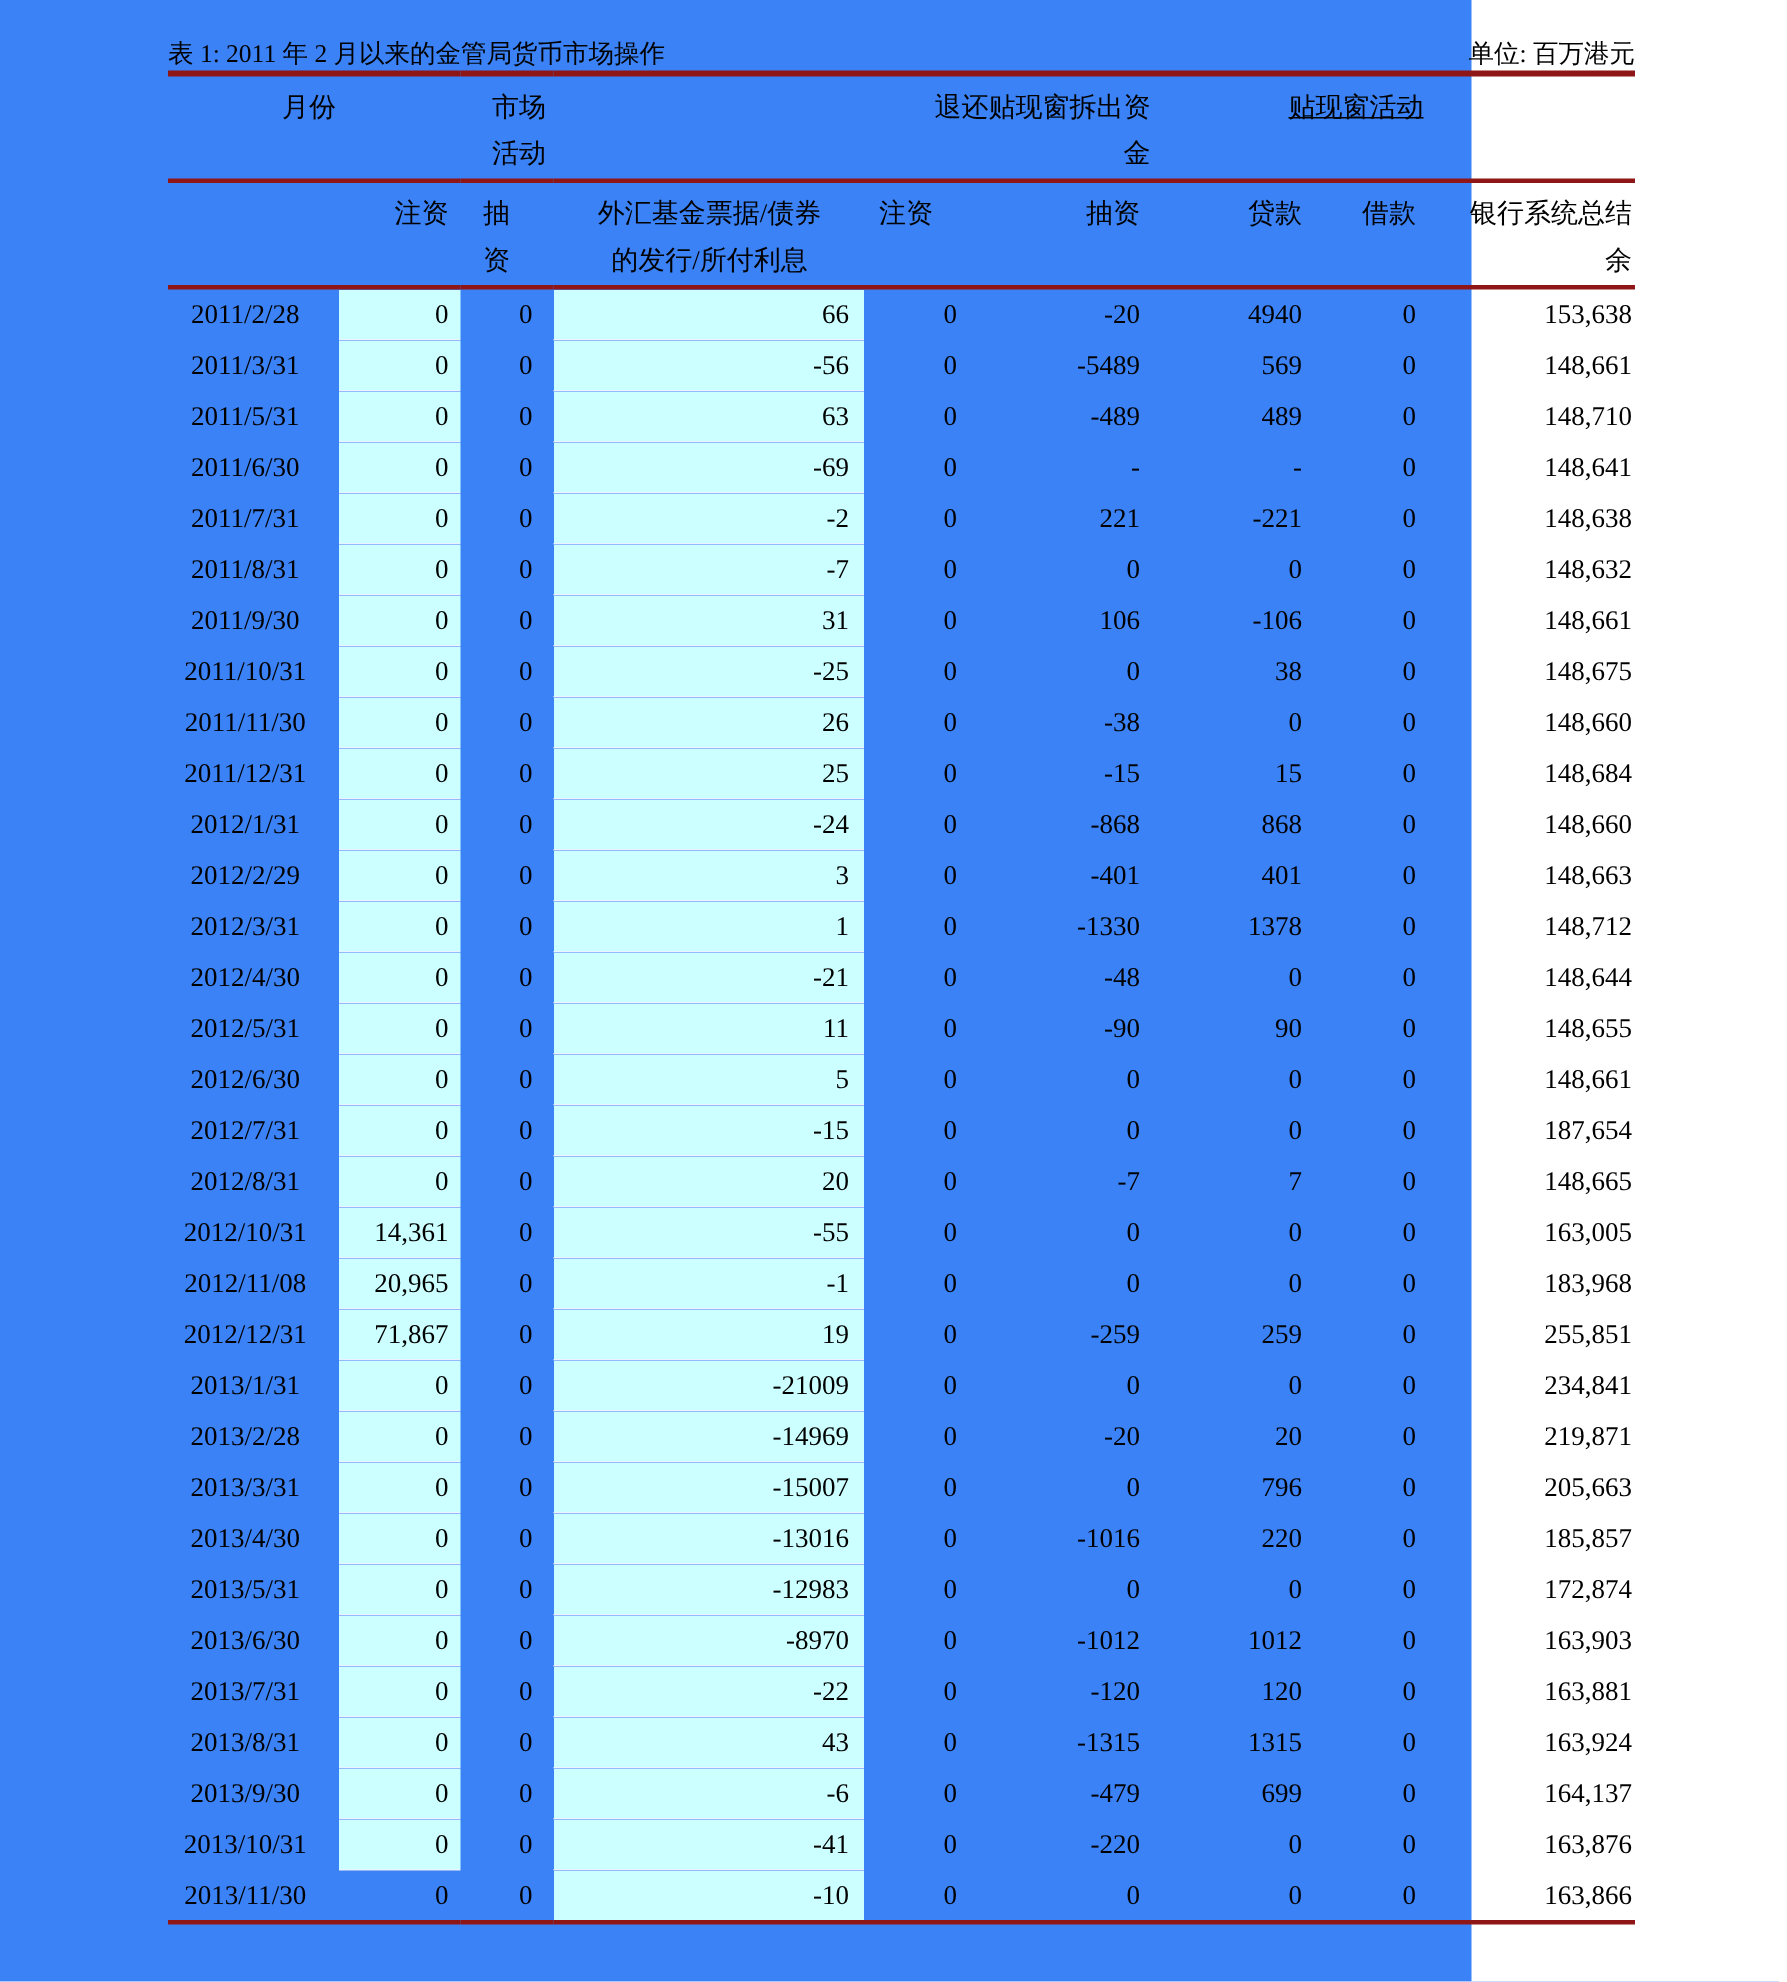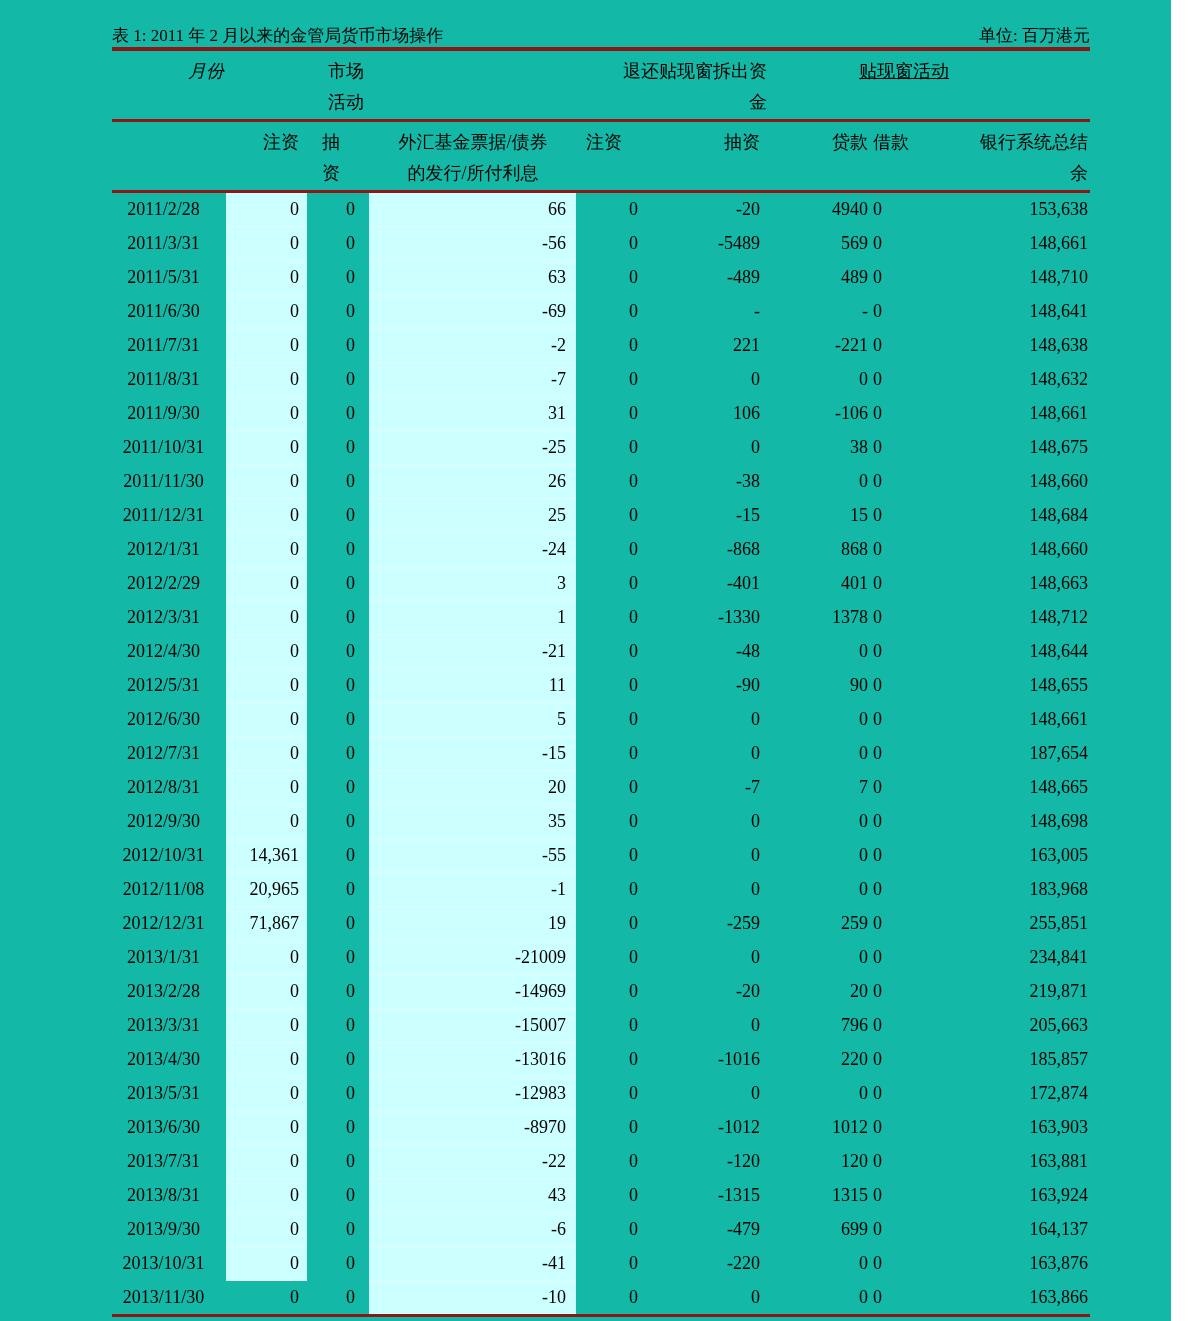--- a/index.html
+++ b/index.html
@@ -1,20 +1,20 @@
 <!DOCTYPE html>
 <html><head>
 <meta charset="utf-8">
 <style>
   html,body{margin:0;padding:0;background:#ffffff;}
   .page{
     position:relative;
-    width:1171px;
+    width:981px;
     height:1321px;
-    background:#14b8a6;
+    background:#3b82f6;
     font-family:"Liberation Serif","DejaVu Serif",serif;
     color:#000000;
     box-sizing:border-box;
   }
   .content{
     position:absolute;
     left:112px;
     top:0;
     width:978px;
   }
@@ -53,26 +53,26 @@
     overflow:hidden;
   }
   
   .c1{ text-align:center; padding-right:12px; }
   .c2{ text-align:right; padding-right:8px;  }
   .c3{ text-align:right; padding-right:14px; }
   .c4{ text-align:right; padding-right:10px; }
   .c5{ text-align:right; padding-right:12px; }
   .c6{ text-align:right; padding-right:8px;  }
   .c7{ text-align:right; padding-right:4px;  }
-  .c8{ text-align:left; padding-right:6px;margin-top:38px;  }
+  .c8{ text-align:right; padding-right:6px;margin-top:38px;  }
   .c9{ text-align:right; padding-right:2px;  }
   th.c5{ text-align:left; padding-left:10px; padding-right:0; }
 
   
-  .g1{ text-align:right; padding-right:2px;font-style:italic; }
+  .g1{ text-align:right; padding-right:2px; }
   .g23 .lines{ width:40px; margin-left:auto; text-align:left; }
   .g56{ text-align:right; }
   .g78{ text-align:right;text-decoration:underline; }
 
   
   th.c3 .lines{ width:20px; margin-left:auto; margin-right:14px; text-align:center; }
   th.c4{ text-align:center; padding-right:0; }
   th.c4 .lines{ text-align:center; }
   th.c9 .lines{ text-align:right; }
 
@@ -341,31 +341,20 @@
             <td class="c2 hl">0</td>
             <td class="c3">0</td>
             <td class="c4 hl">20</td>
             <td class="c5">0</td>
             <td class="c6">-7</td>
             <td class="c7">7</td>
             <td class="c8">0</td>
             <td class="c9">148,665</td>
           </tr>
           <tr>
-            <td class="c1">2012/9/30</td>
-            <td class="c2 hl">0</td>
-            <td class="c3">0</td>
-            <td class="c4 hl">35</td>
-            <td class="c5">0</td>
-            <td class="c6">0</td>
-            <td class="c7">0</td>
-            <td class="c8">0</td>
-            <td class="c9">148,698</td>
-          </tr>
-          <tr>
             <td class="c1">2012/10/31</td>
             <td class="c2 hl">14,361</td>
             <td class="c3">0</td>
             <td class="c4 hl">-55</td>
             <td class="c5">0</td>
             <td class="c6">0</td>
             <td class="c7">0</td>
             <td class="c8">0</td>
             <td class="c9">163,005</td>
           </tr>

